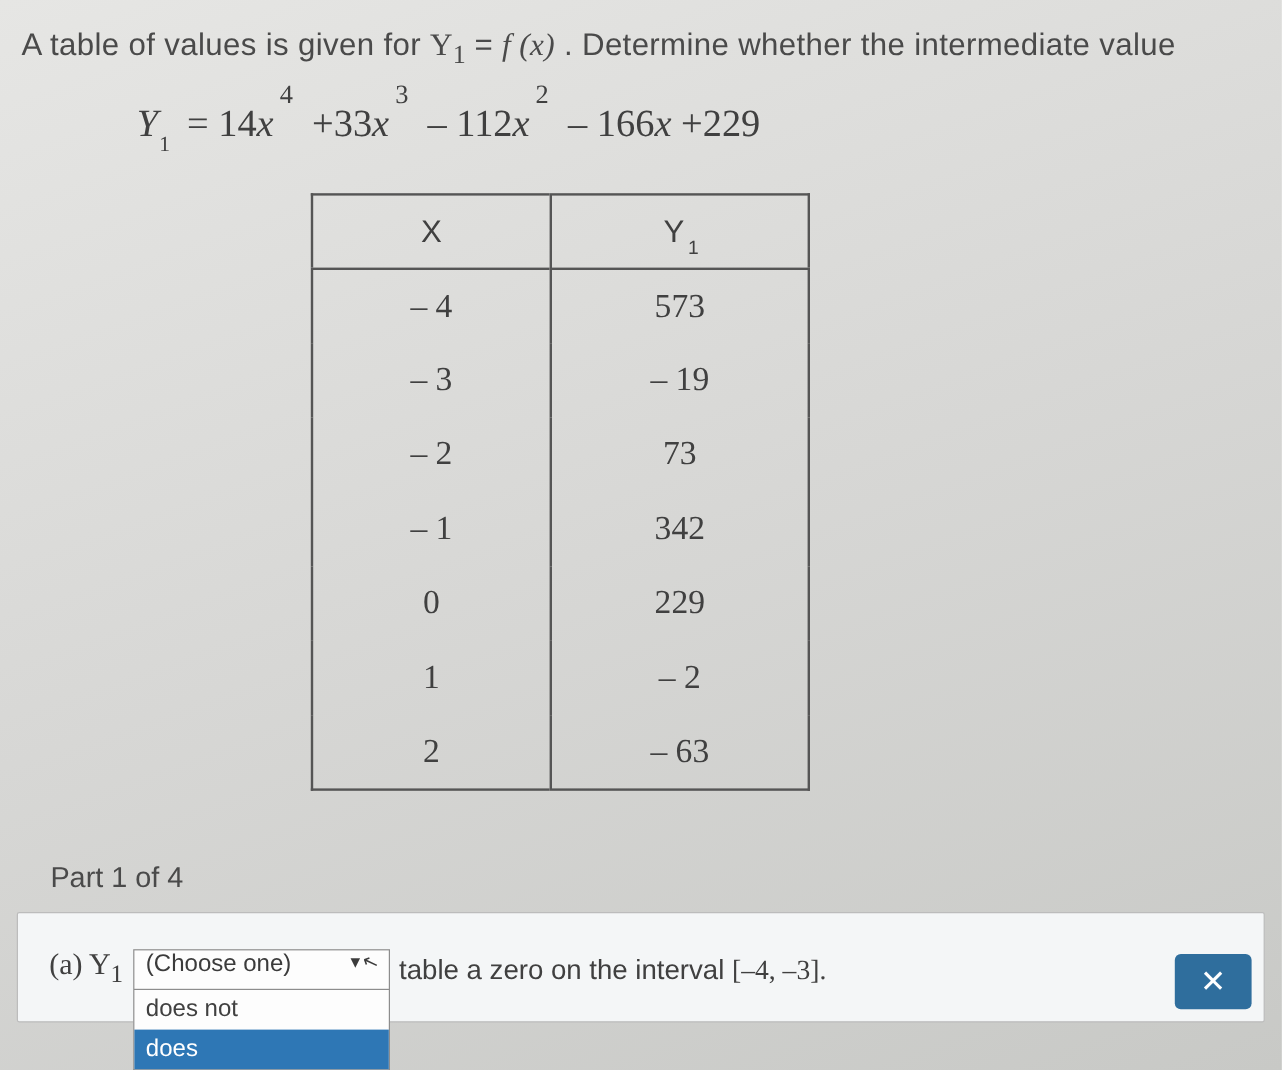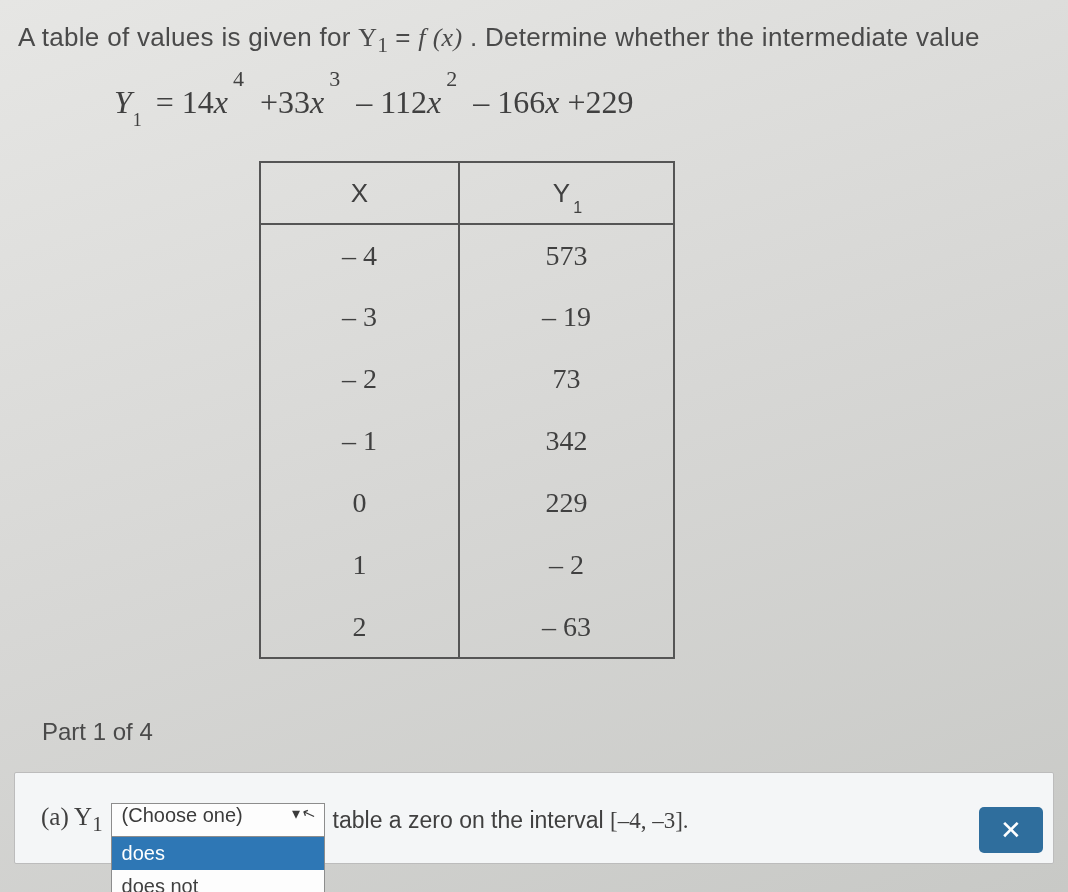--- a/index.html
+++ b/index.html
@@ -74,21 +74,21 @@
     }
     .part-title {
       font-size: 24px;
       color: #4a4a4a;
       padding: 0 0 14px 28px;
     }
     .answer-area {
       background: #f4f6f7;
       border: 1px solid #bcbcbc;
       border-radius: 2px;
-      margin: 12px 0 0 0;
+      margin: 0 0 0 0;
       height: 92px;
       padding: 30px 26px 0 26px;
       font-family: "Times New Roman", Times, serif;
       font-size: 25px;
       color: #404040;
       position:relative;
     }
     .ans-line { display:flex; align-items:flex-start; gap:8px; white-space:nowrap; }
     .dd-wrap { position:relative; display:inline-block; }
     .dd-closed {
@@ -234,22 +234,22 @@
       </span>
       <span class="dd-wrap">
         <div class="dd-closed">
           <span>(Choose one)</span>
           <span class="dd-icon">
             <span>▾</span>
             <span class="cursor-indicator">↖</span>
           </span>
         </div>
         <div class="dd-list">
+          <div class="dd-item">does not</div>
           <div class="dd-item sel">does</div>
-          <div class="dd-item">does not</div>
         </div>
       </span>
       <span class="tail">
         <span> table a zero on the interval </span>
         <span class="bracket">[–4, –3].</span>
       </span>
     </div>
     <div class="clear-btn">
       <span>✕</span>
     </div>

